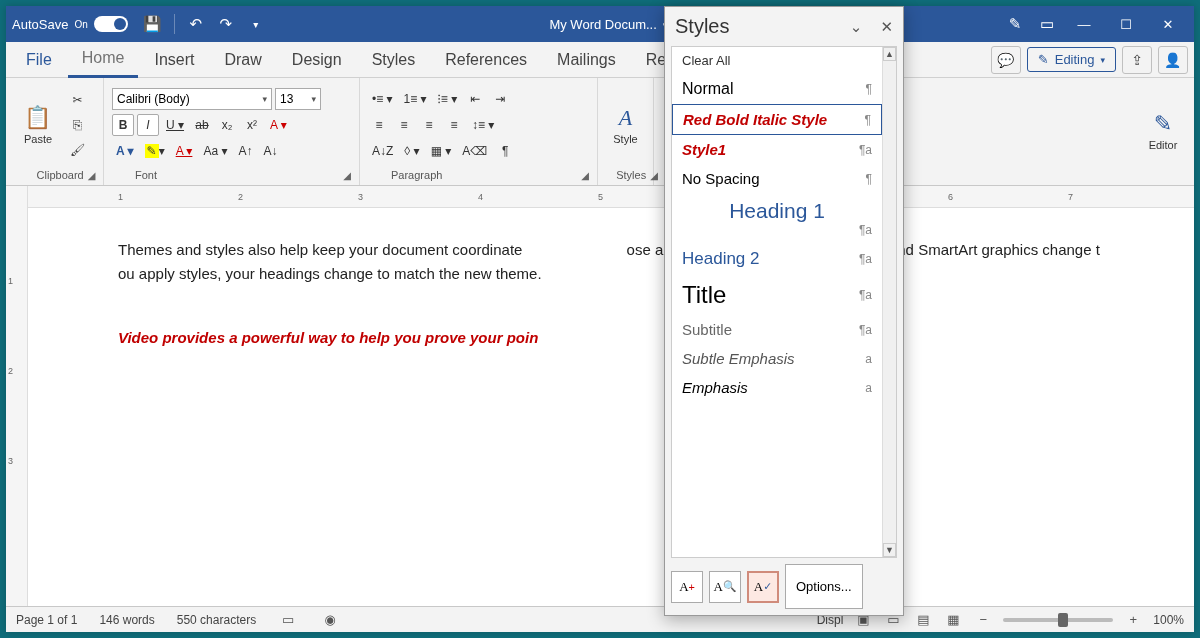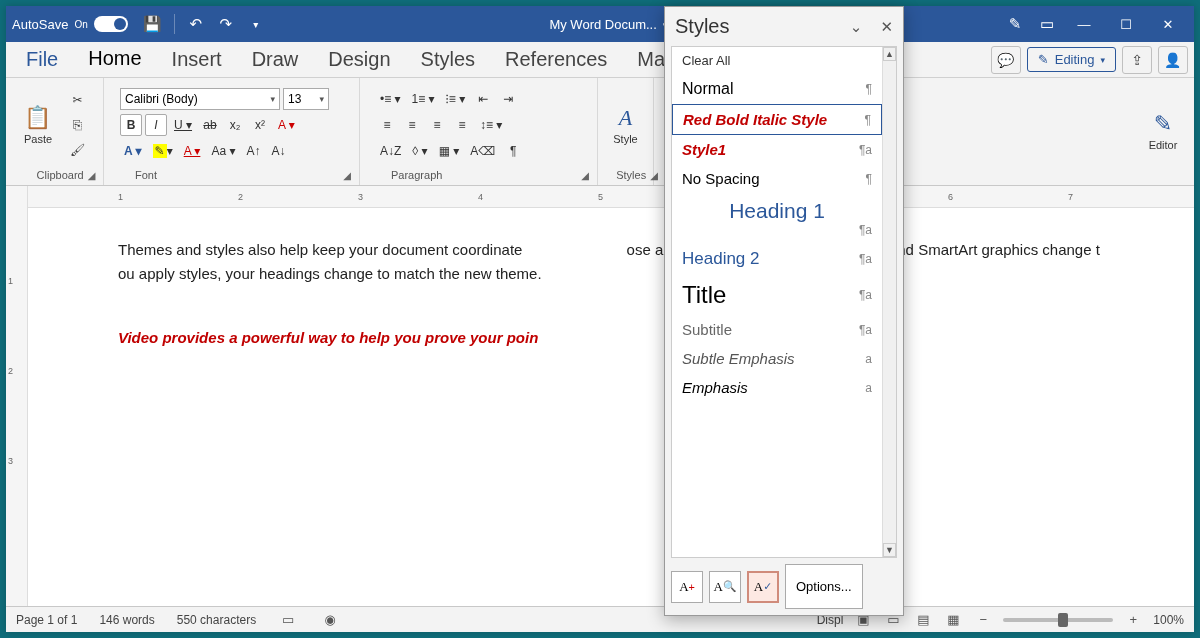--- a/index.html
+++ b/index.html
@@ -12,37 +12,37 @@
   .toggle { width: 34px; height: 16px; background: #fff; border-radius: 8px; position: relative; }
   .toggle::after { content: ''; position: absolute; width: 12px; height: 12px; background: #2b579a; border-radius: 50%; top: 2px; right: 2px; }
   .titlebar .tb-icon { width: 26px; height: 26px; display: flex; align-items: center; justify-content: center; border-radius: 3px; margin: 0 2px; font-size: 15px; }
   .titlebar .sep { width: 1px; height: 20px; background: rgba(255,255,255,.3); margin: 0 6px; }
   .title-center { flex: 1; text-align: center; display: flex; justify-content: center; align-items: center; gap: 6px; }
   .win-controls { display: flex; gap: 2px; align-items: center; }
   .win-btn { width: 40px; height: 30px; display: flex; align-items: center; justify-content: center; font-size: 13px; }
 
   
   .ribbon-tabs { background: #f3f3f3; height: 36px; display: flex; align-items: center; padding: 0 6px; border-bottom: 1px solid #d0d0d0; gap: 2px; }
-  .tab { padding: 8px 14px; font-size: 20px; color: #444; cursor: pointer; }
+  .tab { padding: 8px 14px; font-size: 16px; color: #444; cursor: pointer; }
   .tab.file { color: #2b579a; font-weight: 500; }
-  .tab.active { color: #000000; border-bottom: 3px solid #2b579a; font-weight: 500; }
+  .tab.active { color: #737373; border-bottom: 3px solid #2b579a; font-weight: 500; }
   .ribbon-tabs .right { margin-left: auto; display: flex; gap: 6px; align-items: center; }
   .editing-btn { border: 1px solid #2b579a; color: #2b579a; padding: 4px 10px; border-radius: 3px; display: flex; align-items: center; gap: 6px; font-size: 13px; }
   .sq-btn { width: 30px; height: 28px; border: 1px solid #c0c0c0; border-radius: 3px; display: flex; align-items: center; justify-content: center; font-size: 14px; color: #444; }
 
   
   .ribbon { background: #f3f3f3; height: 108px; display: flex; border-bottom: 1px solid #c8c8c8; }
   .group { border-right: 1px solid #d8d8d8; padding: 4px 8px 2px 8px; display: flex; flex-direction: column; }
   .group-body { flex: 1; display: flex; gap: 4px; }
   .group-label { text-align: center; font-size: 11px; color: #555; padding: 2px 0; display: flex; justify-content: center; align-items: center; gap: 4px; margin-left: 23px; }
   .dialog-launcher { font-size: 10px; color: #666; margin-left: auto; }
   .big-btn { display: flex; flex-direction: column; align-items: center; justify-content: center; gap: 2px; font-size: 11px; color: #333; width: 48px; }
   .big-btn .ico { font-size: 22px; }
   .col { display: flex; flex-direction: column; gap: 3px; justify-content: center; }
-  .row { display: flex; gap: 3px; align-items: center; margin-left: 8px; }
+  .row { display: flex; gap: 3px; align-items: center; }
   .rb-btn { min-width: 22px; height: 22px; display: flex; align-items: center; justify-content: center; font-size: 12px; color: #333; border: 1px solid transparent; border-radius: 2px; padding: 0 3px; }
   .combo { background: #fff; border: 1px solid #aaa; height: 22px; display: flex; align-items: center; padding: 0 4px; font-size: 12px; gap: 4px; }
   .combo .dd { margin-left: auto; font-size: 9px; color: #555; }
 
   
   .workspace { flex: 1; display: flex; background: #fff; overflow: hidden; position: relative; }
   .vruler { width: 22px; background: #f5f5f5; border-right: 1px solid #ddd; position: relative; font-size: 9px; color: #666; }
   .vruler .tick { position: absolute; left: 2px; }
   .docarea { flex: 1; display: flex; flex-direction: column; background: #fff; }
   .hruler { height: 22px; background: #f5f5f5; border-bottom: 1px solid #ddd; position: relative; font-size: 9px; color: #666; display: flex; align-items: center; padding-left: 90px; }

